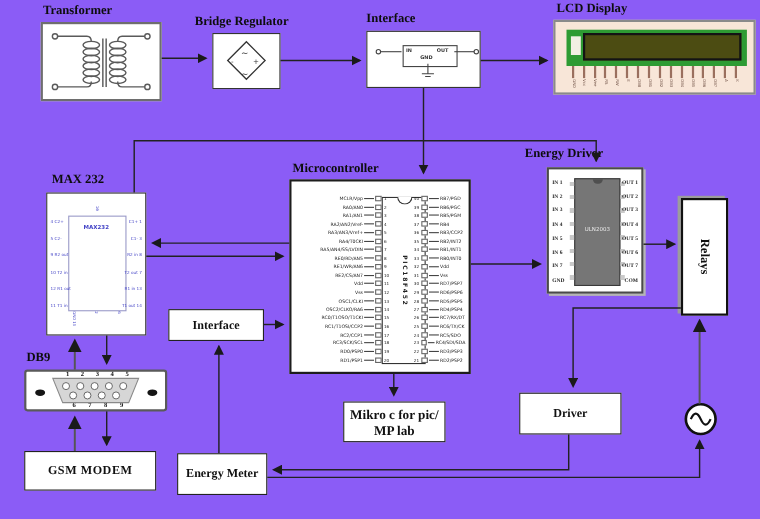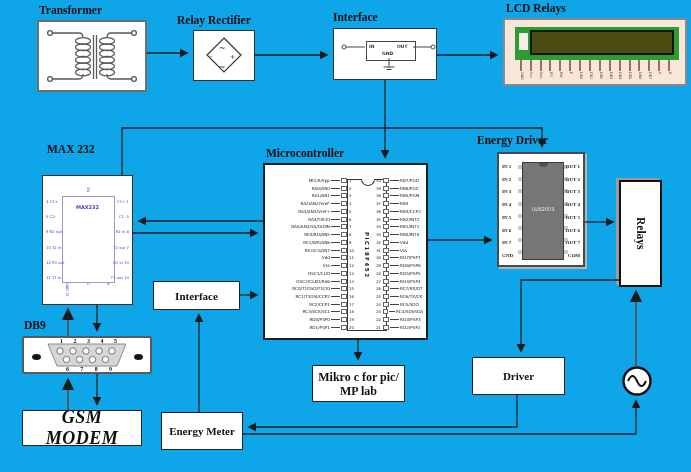--- a/index.html
+++ b/index.html
@@ -1,16 +1,16 @@
 <!DOCTYPE html>
 <html><head>
 <meta charset="utf-8">
 <style>
   html,body{margin:0;padding:0;background:#fff;}
-  .canvas{position:relative;width:691px;height:472px;background:#0ea5e9;
+  .canvas{position:relative;width:691px;height:472px;background:#8b5cf6;
           font-family:"Liberation Serif",serif;color:#111;overflow:hidden;}
   .box{position:absolute;background:#fff;border:2px solid #555;box-sizing:border-box;}
   .blabel{position:absolute;font-weight:bold;font-size:11.5px;white-space:nowrap;color:#0d0d0d;}
   .ctext{display:flex;align-items:center;justify-content:center;text-align:center;
          font-weight:bold;}
   svg.wires{position:absolute;left:0;top:0;z-index:6;pointer-events:none;}
   
   .lcd-box{border:2px solid #8a8a8a;background:#f8e6d8;}
   .lcd-pcb{position:absolute;left:10px;top:7px;width:164px;height:33px;background:#2e9b33;}
   .lcd-screen{position:absolute;left:25px;top:10px;width:144px;height:25px;background:#4c4c12;border:2px solid #141414;box-sizing:border-box;}
@@ -60,36 +60,36 @@
   .relays-box span{writing-mode:vertical-rl;font-weight:bold;font-size:11.5px;}
   
   .db9-box{border:2.5px solid #5a5a5a;border-radius:3px;}
   .db9-num-top{position:absolute;left:36px;top:0px;width:57px;display:flex;justify-content:space-between;font-size:6px;font-weight:bold;}
   .db9-num-bot{position:absolute;left:42px;top:28px;width:46px;display:flex;justify-content:space-between;font-size:6px;font-weight:bold;}
   .db9-hole{position:absolute;top:16px;width:9px;height:6px;border-radius:50%;background:#151515;}
   
   .reg-chip{position:absolute;left:32px;top:12px;width:48px;height:18px;border:1px solid #444;}
   .reg-pin{position:absolute;font-family:"DejaVu Sans",sans-serif;font-size:4.5px;font-weight:bold;color:#333;}
   
-  .gsm-text{font-size:18px;letter-spacing:.5px;font-style:italic;}
+  .gsm-text{font-size:11px;letter-spacing:.5px;}
   .simple-text{font-size:11px;}
   .mikroc-text{font-size:12px;line-height:14px;}
   .ac-label{position:absolute;left:560px;top:368px;width:58px;text-align:center;
             font-family:"Liberation Sans",sans-serif;font-weight:bold;font-size:12px;line-height:13px;color:#1a1a1a;}
 </style>
 </head>
 <body>
 
 <div class="canvas">
 
   <div class="blabel" style="left:39px;top:4px;">Transformer</div>
-  <div class="blabel" style="left:177px;top:14px;">Relay Rectifier</div>
+  <div class="blabel" style="left:177px;top:14px;">Bridge Regulator</div>
   <div class="blabel" style="left:333px;top:11px;">Interface</div>
-  <div class="blabel" style="left:506px;top:2px;">LCD Relays</div>
-  <div class="blabel" style="left:47px;top:143px;">MAX 232</div>
+  <div class="blabel" style="left:506px;top:2px;">LCD Display</div>
+  <div class="blabel" style="left:47px;top:157px;">MAX 232</div>
   <div class="blabel" style="left:266px;top:147px;">Microcontroller</div>
   <div class="blabel" style="left:477px;top:134px;">Energy Driver</div>
   <div class="blabel" style="left:24px;top:319px;">DB9</div>
 
   <div class="box" style="left:37px;top:20px;width:110px;height:72px;border-color:#6e6e6e;"></div>
 
   <div class="box" style="left:193px;top:30px;width:62px;height:51px;border-width:1.5px;border-color:#333;"></div>
 
   <div class="box" style="left:333px;top:28px;width:104px;height:52px;border-width:1.5px;border-color:#333;">
     <div class="reg-chip"></div>

